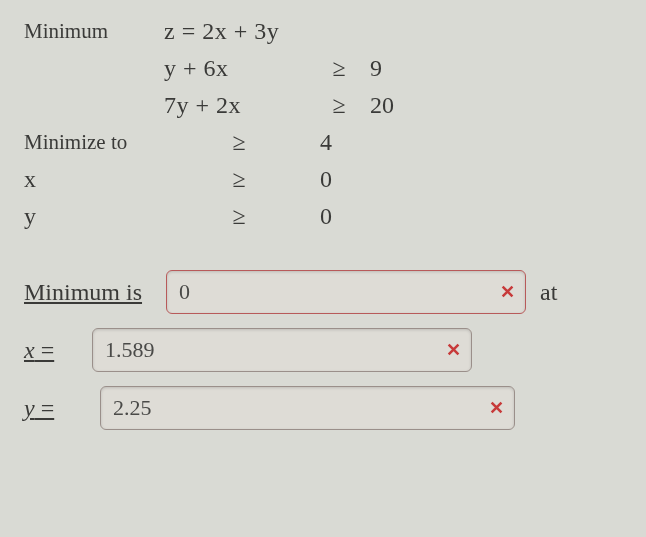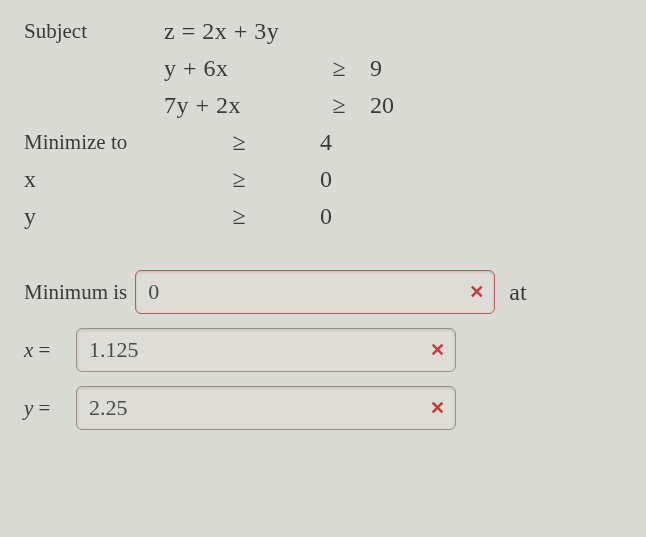--- a/index.html
+++ b/index.html
@@ -22,21 +22,21 @@
   }
   .label { font-size: 21px; }
   .math { font-size: 24px; letter-spacing: 0.5px; }
   .rel { font-size: 24px; text-align: center; }
   .rhs { font-size: 24px; text-align: left; padding-left: 6px; }
   .answer-row {
     display: flex;
     align-items: center;
     margin-bottom: 14px;
   }
-  .answer-label { font-size: 21px; margin-right: 8px; font-style: normal; }
+  .answer-label { font-size: 24px; margin-right: 24px; font-style: normal; text-decoration: underline; }
   .answer-label .var { font-style: italic; }
   .input-box {
     position: relative;
     border: 1px solid #9a8f8a;
     border-radius: 6px;
     background: #dedcd6;
     padding: 8px 38px 8px 12px;
     font-size: 22px;
     color: #4a4a48;
     box-shadow: inset 0 1px 3px rgba(0,0,0,0.15);
@@ -50,29 +50,29 @@
     top: 50%;
     transform: translateY(-50%);
     color: #c73a3a;
     font-weight: bold;
     font-size: 18px;
     font-family: Arial, sans-serif;
   }
   .at { font-size: 24px; margin-left: 14px; }
   .row-min .input-box { width: 360px; }
   .row-x .input-box { width: 380px; }
-  .row-y .input-box { width: 380px; }
+  .row-y .input-box { width: 415px; margin-left: 8px; }
   .row-x, .row-y { margin-left: 0; }
   .row-x .answer-label, .row-y .answer-label { width: 44px; }
 </style>
 </head>
 <body>
 
 <div class="problem">
-  <div class="label">Subject</div>
+  <div class="label">Minimum</div>
   <div class="math" style="grid-column: 2 / span 3;">z = 2x + 3y</div>
 
   <div></div>
   <div class="math">y + 6x</div>
   <div class="rel">≥</div>
   <div class="rhs">9</div>
 
   <div></div>
   <div class="math">7y + 2x</div>
   <div class="rel">≥</div>
@@ -98,21 +98,21 @@
   <div class="input-box wrong">
     <span>0</span>
     <span class="mark-x">✕</span>
   </div>
   <span class="at">at</span>
 </div>
 
 <div class="answer-row row-x">
   <span class="answer-label"><span class="var">x</span> =</span>
   <div class="input-box">
-    <span>1.125</span>
+    <span>1.589</span>
     <span class="mark-x">✕</span>
   </div>
 </div>
 
 <div class="answer-row row-y">
   <span class="answer-label"><span class="var">y</span> =</span>
   <div class="input-box">
     <span>2.25</span>
     <span class="mark-x">✕</span>
   </div>

